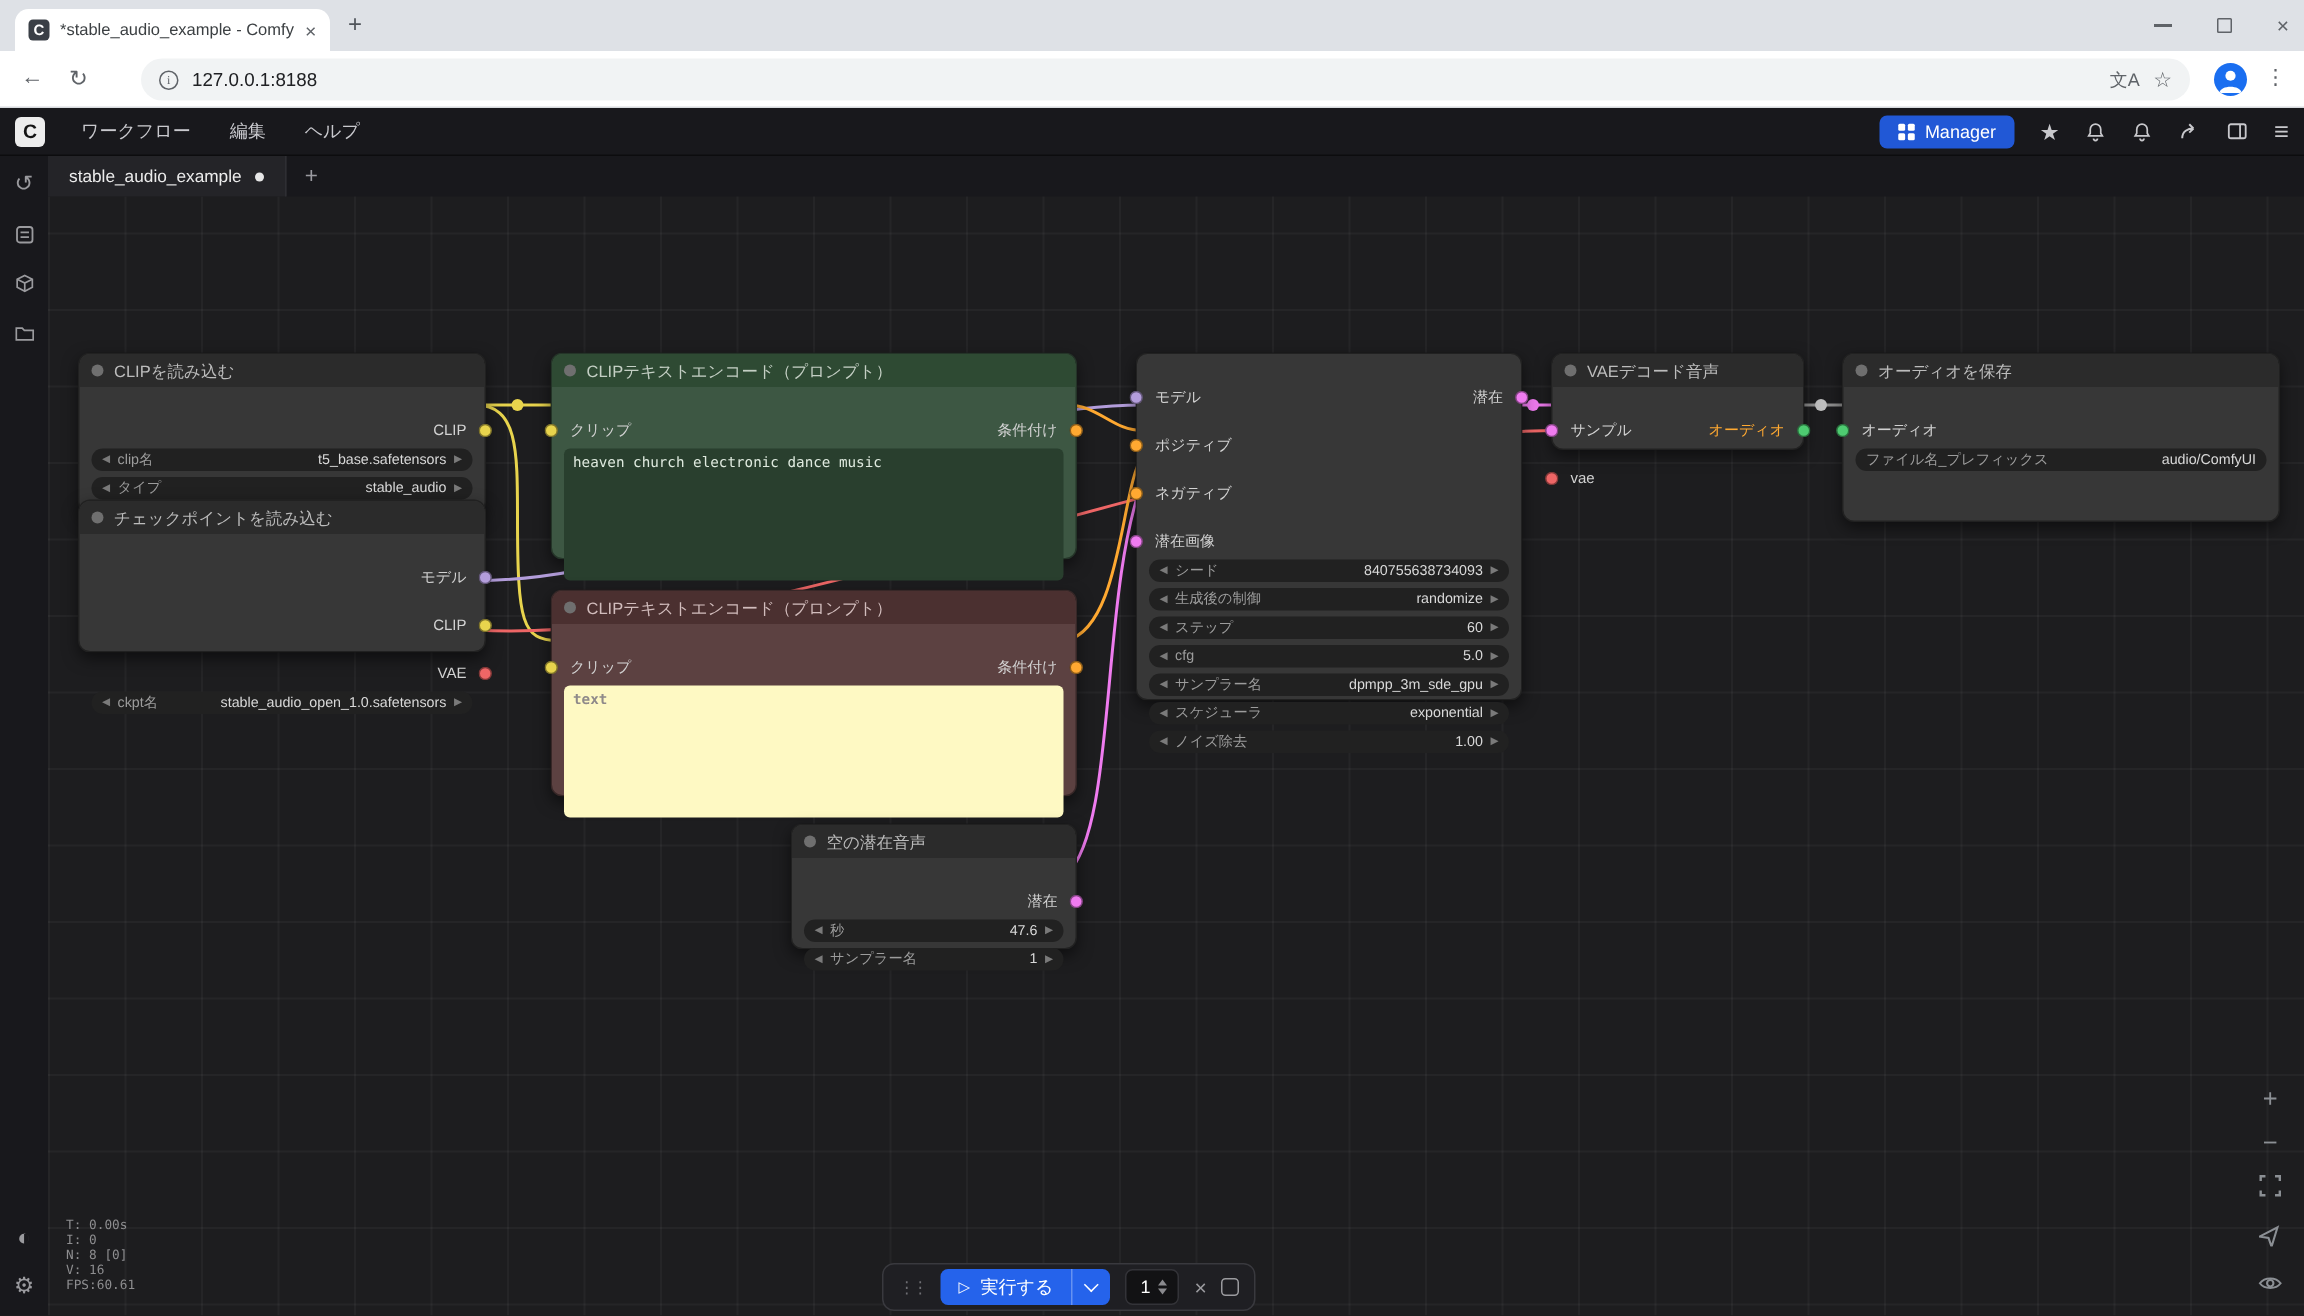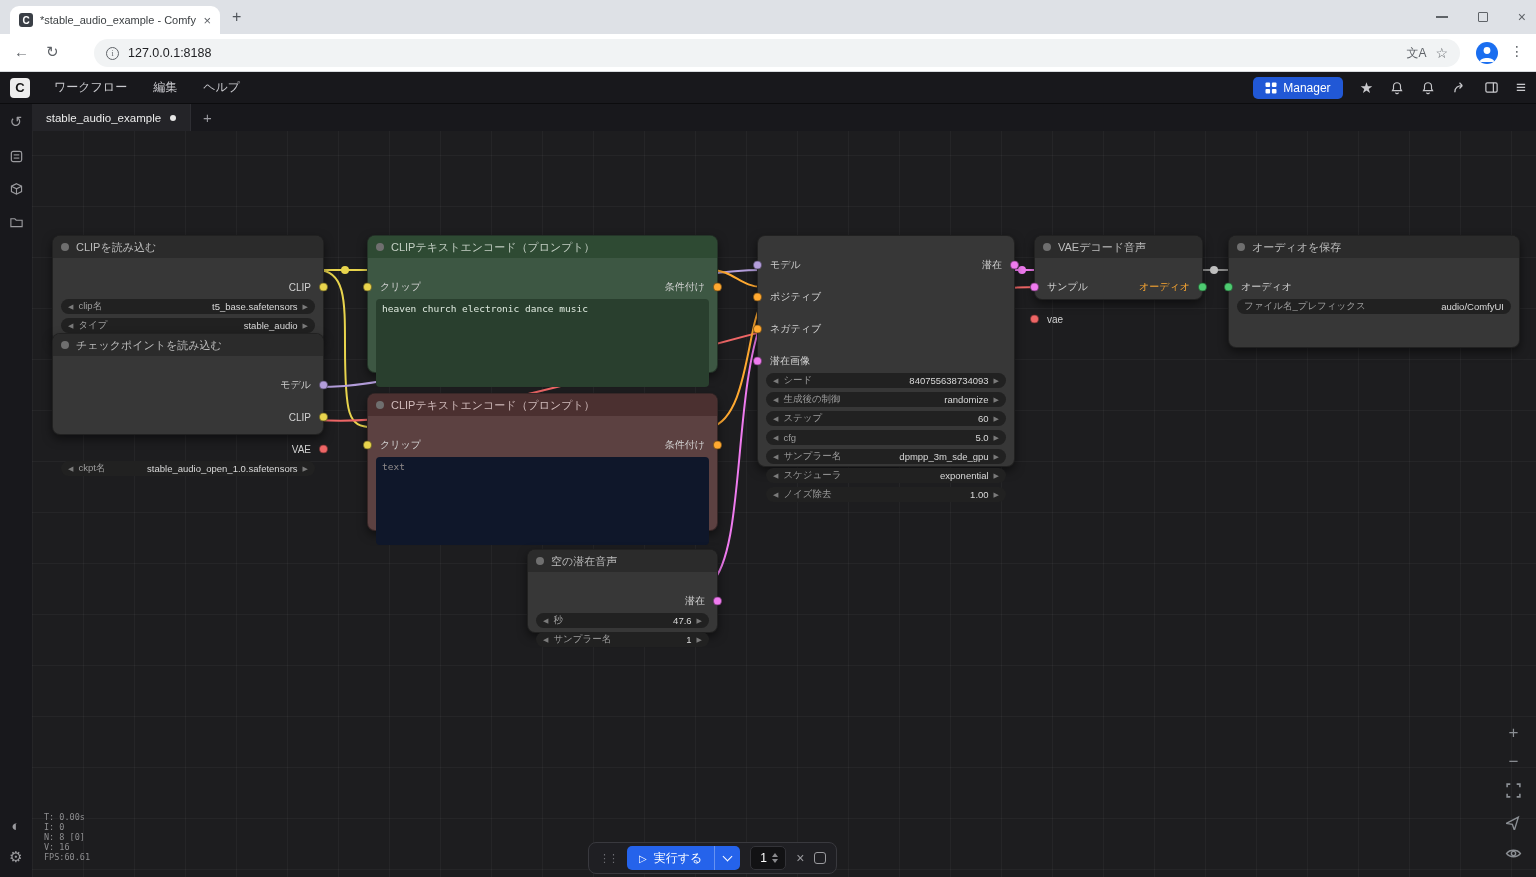--- a/index.html
+++ b/index.html
@@ -90,21 +90,21 @@
   .wl { color:#9c9c9c; white-space:nowrap; }
   .wv { margin-left:auto; color:#d9d9d9; white-space:nowrap; }
 
   .node.green { background:#3d5743; }
   .node.green .nh { background:#2e4a33; }
   .node.green .ntitle { color:#c4cfc4; }
   .node.green .tbox { background:#293f2e; color:#dfeadf; }
   .node.red { background:#5c4141; }
   .node.red .nh { background:#4b3030; }
   .node.red .ntitle { color:#d1bcbc; }
-  .node.red .tbox { background:#0f172a; color:#8f8a8a; }
+  .node.red .tbox { background:#fef9c3; color:#8f8a8a;font-weight:bold; }
   .tbox { margin:4px 8px 0 8px; height:88px; border-radius:4px; padding:4px 6px;
           font-family:"DejaVu Sans Mono",monospace; font-size:9.5px; overflow:hidden; }
 
   
   .stats { position:absolute; left:44px; top:812px; z-index:4; font-family:"DejaVu Sans Mono",monospace;
            font-size:8.5px; line-height:10px; color:#8e8e90; }
   .runbar { position:absolute; left:588px; top:842px; height:32px; z-index:6; background:#1f1f23;
             border:1px solid #39393e; border-radius:8px; display:flex; align-items:center; gap:10px; padding:0 10px; }
   .drag-dots { color:#6e6e73; font-size:11px; letter-spacing:-2px; }
   .runbtn { display:flex; align-items:center; background:#2563eb; border-radius:5px; color:#fff;

